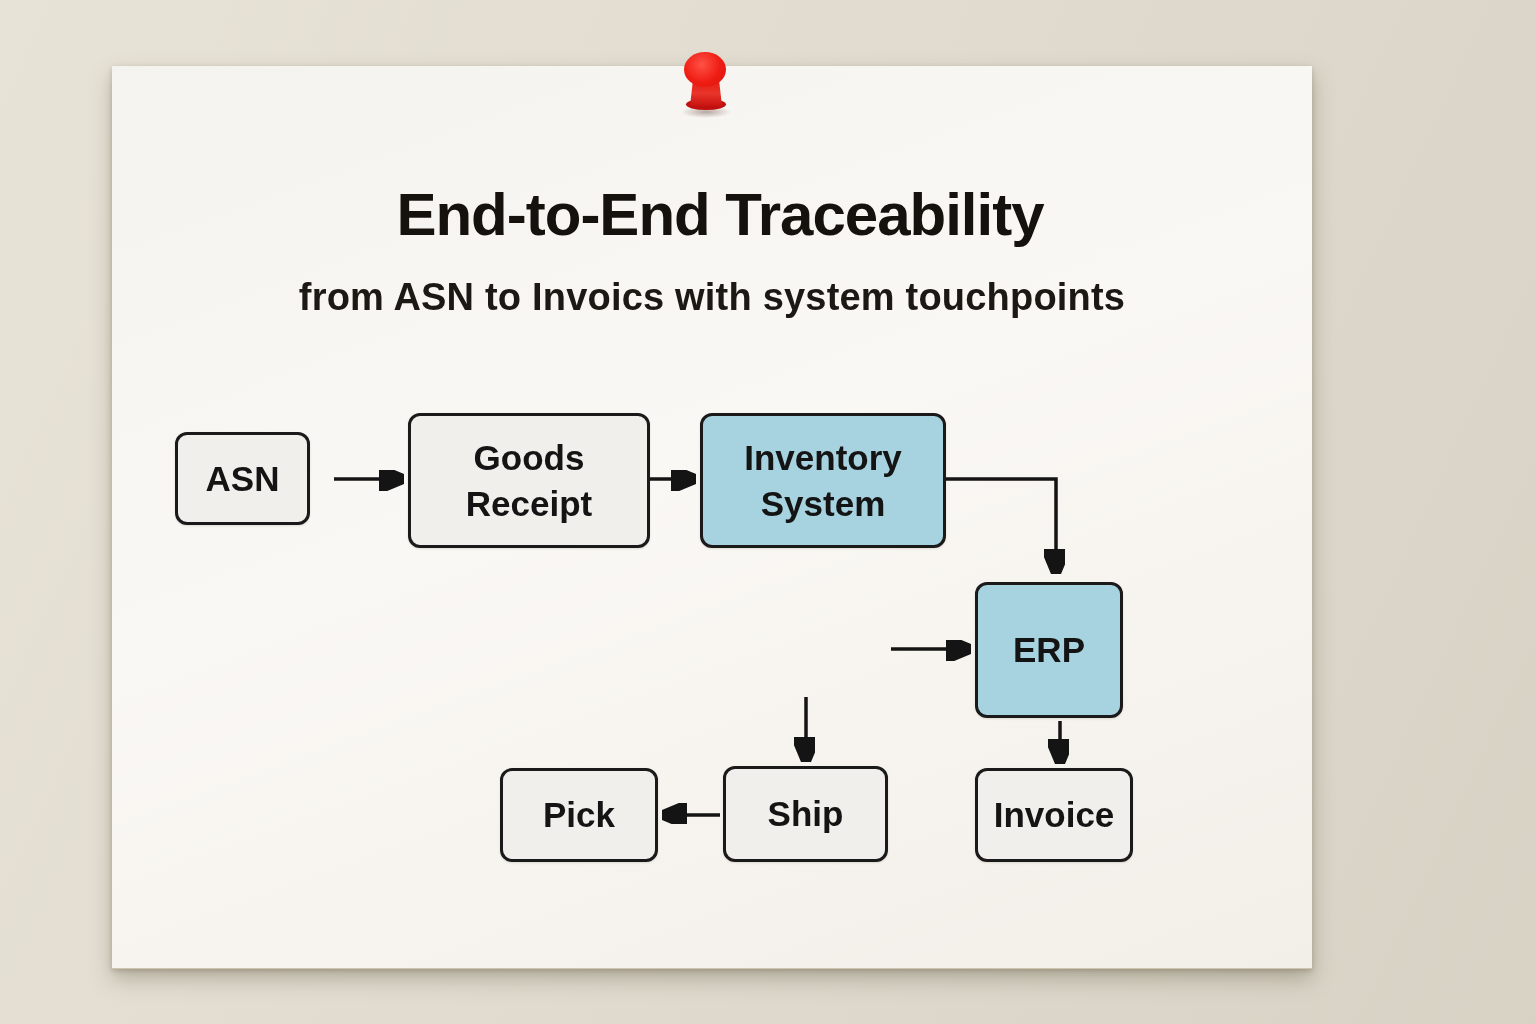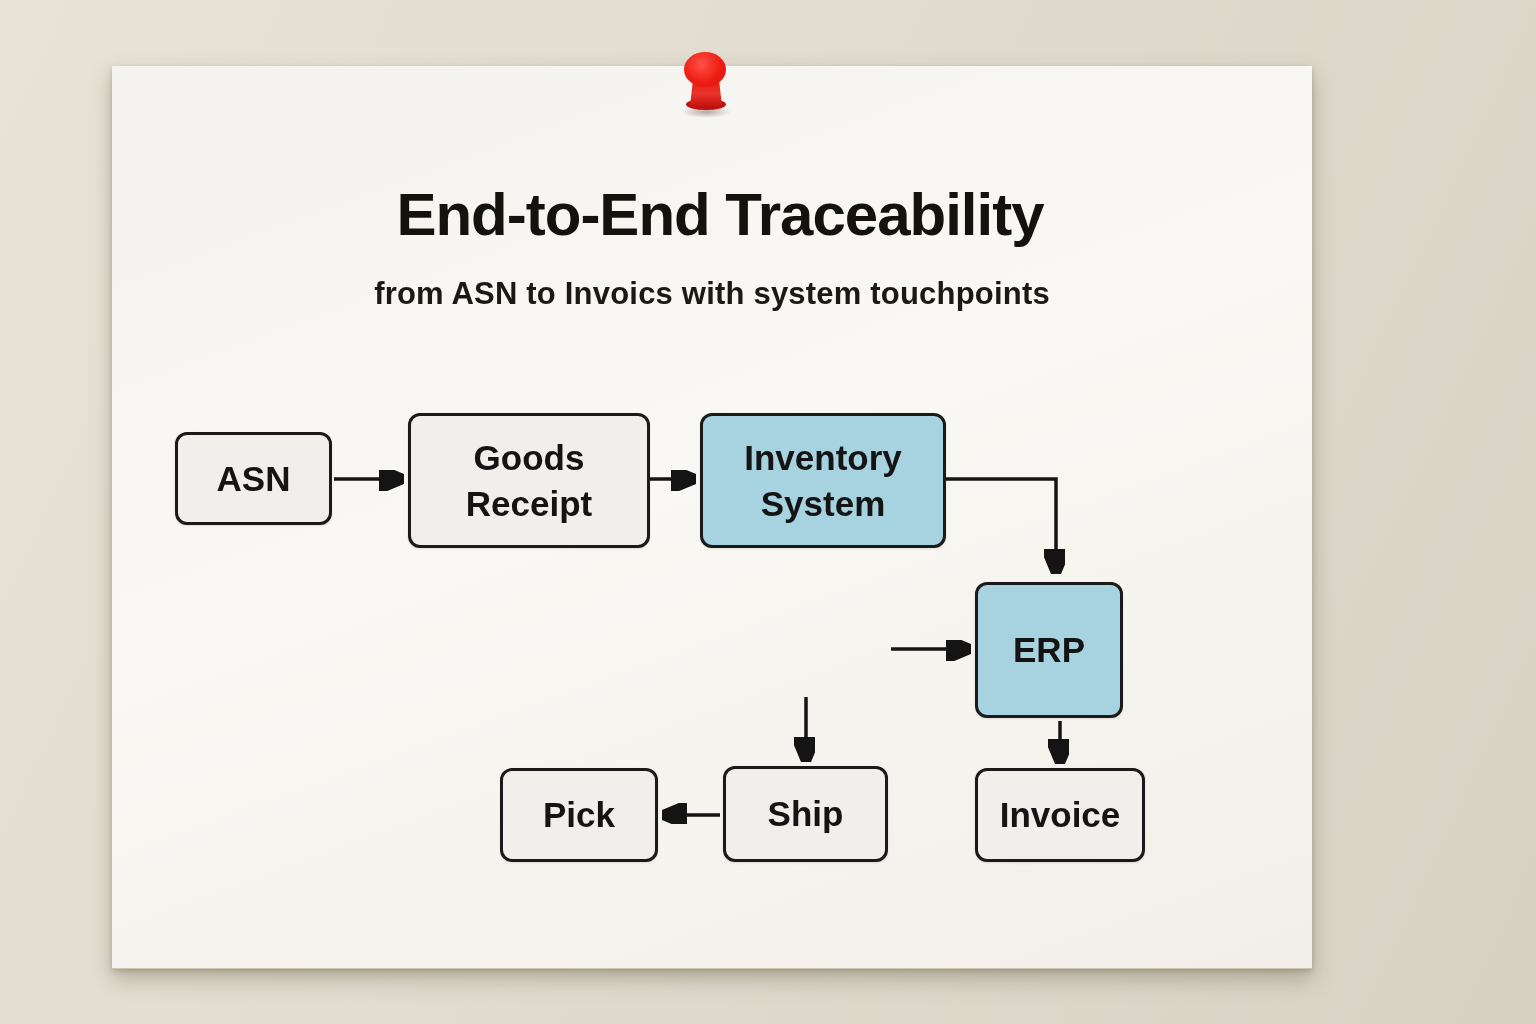--- a/index.html
+++ b/index.html
@@ -21,39 +21,39 @@
     background:radial-gradient(closest-side,rgba(60,20,15,.35),rgba(60,20,15,0));}
   .pin-body{position:absolute;left:7px;top:26px;width:32px;height:28px;
     background:linear-gradient(180deg,#e5190f 0%,#e8342a 55%,#c81410 100%);
     clip-path:polygon(10% 0,90% 0,100% 100%,0 100%);}
   .pin-rim{position:absolute;left:3px;top:47px;width:40px;height:11px;border-radius:50%;background:#c01110;}
   .pin-head{position:absolute;left:1px;top:0;width:42px;height:35px;border-radius:50%;
     background:radial-gradient(circle at 42% 35%,#ff5146 0%,#ef1d13 55%,#d61410 100%);}
   
   .heading{position:absolute;left:112px;top:183px;width:1200px;text-align:center;color:var(--text,#15110d);}
   .title{margin:0;font-size:60px;font-weight:bold;letter-spacing:-1px;line-height:1.05;padding-left:16px;}
-  .subtitle{margin:30px 0 0 0;font-size:31px;font-weight:bold;letter-spacing:.2px;color:#1c1813;}
+  .subtitle{margin:30px 0 0 0;font-size:38px;font-weight:bold;letter-spacing:.2px;color:#1c1813;}
   
   .node{
     position:absolute;box-sizing:border-box;
     border:3px solid var(--node-border,#1a1a1a);border-radius:12px;
     background:var(--node-fill,#f1efeb);
     display:flex;align-items:center;justify-content:center;text-align:center;
     font-size:35px;font-weight:bold;color:#141414;line-height:1.3;padding:0 16px;
     box-shadow:0 1px 2px rgba(80,70,50,.15);
   }
   .node.highlight{background:var(--highlight-fill,#a7d3e0);}
-  .n-asn{left:175px;top:432px;width:157px;height:93px;}
+  .n-asn{left:175px;top:432px;width:135px;height:93px;}
   .n-goods{left:408px;top:413px;width:242px;height:135px;}
   .n-inventory{left:700px;top:413px;width:246px;height:135px;}
   .n-sales{left:723px;top:603px;width:165px;height:91px;}
   .n-erp{left:975px;top:582px;width:148px;height:136px;}
   .n-pick{left:500px;top:768px;width:158px;height:94px;}
   .n-ship{left:723px;top:766px;width:165px;height:96px;}
-  .n-invoice{left:975px;top:768px;width:170px;height:94px;}
+  .n-invoice{left:975px;top:768px;width:158px;height:94px;}
   
   .arrows{position:absolute;left:0;top:0;width:1536px;height:1024px;pointer-events:none;}
   .arrows path{stroke:var(--arrow,#141414);stroke-width:3.5;fill:none;}
 </style>
 </head>
 <body>
 
 <div class="stage">
 
   <div class="paper"></div>

